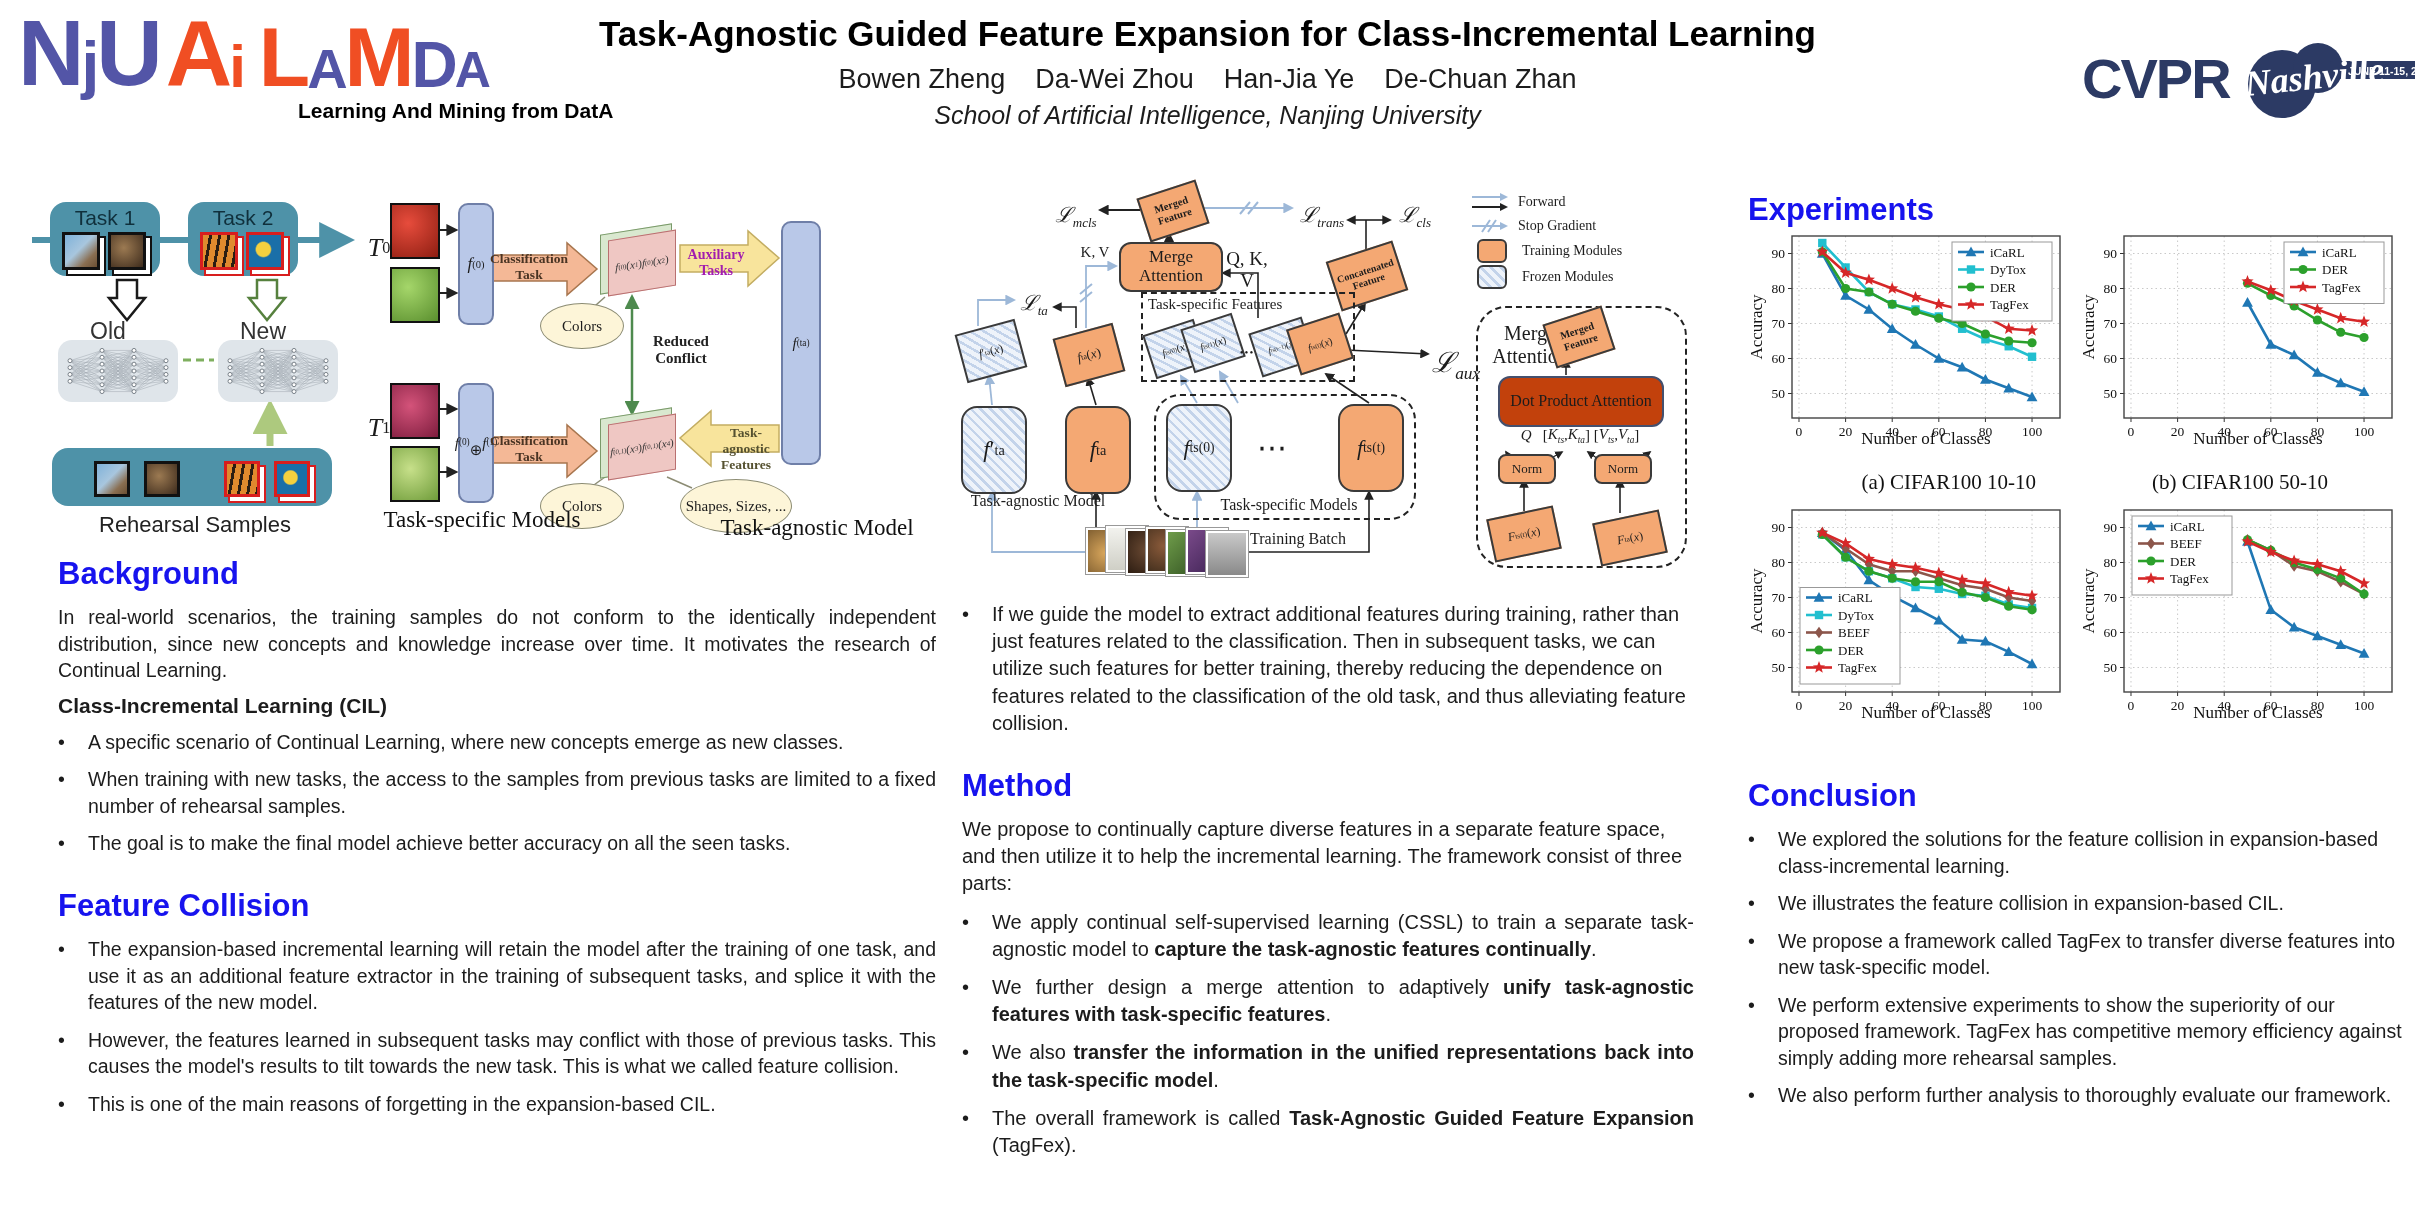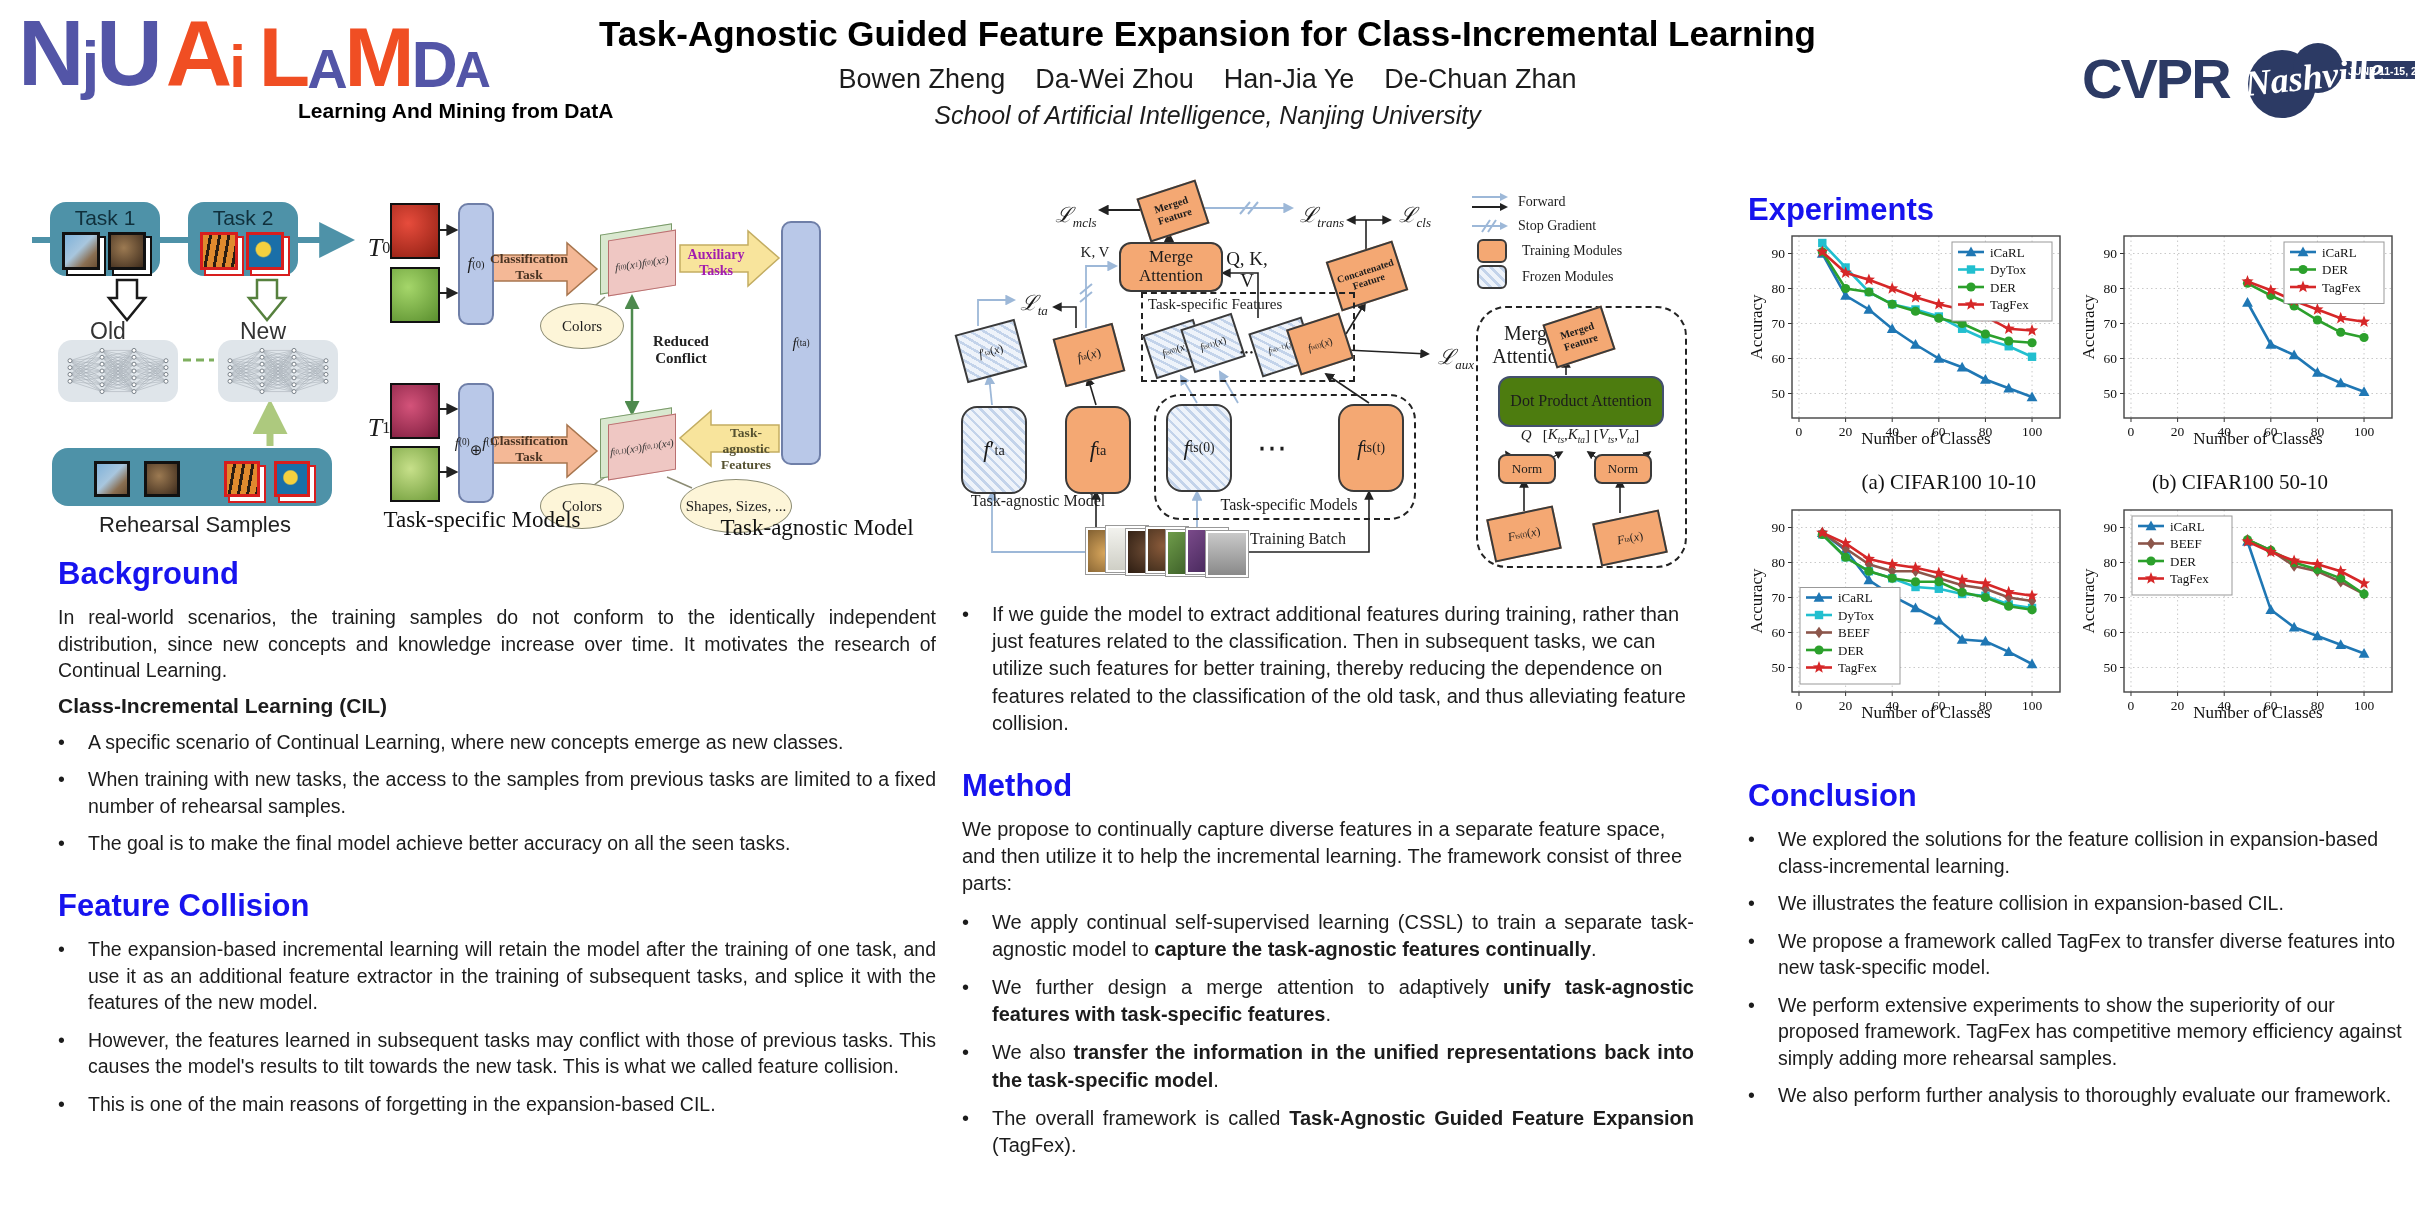--- a/index.html
+++ b/index.html
@@ -546,21 +546,21 @@
     <div class="lbl" style="left:116px;top:58px;width:42px;font-size:15px;">K, V</div>
     <div class="lbl" style="left:260px;top:62px;width:58px;font-size:19px;">Q, K, V</div>
     <div class="lbl mod-o rot" style="left:374px;top:64px;width:66px;height:48px;font-size:10px;font-weight:bold;line-height:1.1;">Concatenated Feature</div>
     <div class="dash-box" style="left:183px;top:106px;width:210px;height:86px;"></div>
     <div class="lbl" style="left:190px;top:110px;width:160px;font-size:15px;justify-content:flex-start;">Task-specific Features</div>
     <div class="lbl mod-f rot" style="left:190px;top:140px;width:50px;height:42px;font-size:10.5px;"><i>f</i><sub>ts</sub><sup>(0)</sup>(<i>x</i>)</div>
     <div class="lbl mod-f rot" style="left:228px;top:134px;width:50px;height:42px;font-size:10.5px;"><i>f</i><sub>ts</sub><sup>(1)</sup>(<i>x</i>)</div>
     <div class="lbl" style="left:272px;top:160px;width:34px;font-size:11px;letter-spacing:1px;">•••</div>
     <div class="lbl mod-f rot" style="left:296px;top:138px;width:52px;height:42px;font-size:9.5px;"><i>f</i><sub>ts</sub><sup>(t−1)</sup>(<i>x</i>)</div>
     <div class="lbl mod-o rot" style="left:334px;top:134px;width:52px;height:44px;font-size:10.5px;"><i>f</i><sub>ts</sub><sup>(t)</sup>(<i>x</i>)</div>
-    <div class="lbl" style="left:474px;top:156px;width:48px;font-size:21px;justify-content:center;">
+    <div class="lbl" style="left:474px;top:156px;width:48px;font-size:28px;justify-content:center;">
         <i>ℒ<sub>aux</sub></i>
       </div>
     <div class="lbl" style="left:56px;top:102px;width:40px;font-size:21px;">
         <i>ℒ<sub>ta</sub></i>
       </div>
     <div class="lbl mod-f" style="left:2px;top:140px;width:58px;height:46px;transform:rotate(-15deg);font-size:12px;"><i>f</i>′<sub>ta</sub>(<i>x</i>)</div>
     <div class="lbl mod-o" style="left:100px;top:144px;width:58px;height:46px;transform:rotate(-15deg);font-size:13px;"><i>f</i><sub>ta</sub>(<i>x</i>)</div>
 
     <div class="abs" style="left:512px;top:4px;width:170px;">
       <div style="display:flex;align-items:center;height:24px;">
@@ -586,21 +586,21 @@
       </div>
       <div style="display:flex;align-items:center;height:26px;">
         <span class="mod-f" style="display:inline-block;width:26px;height:20px;border-radius:6px;margin-left:7px;"></span>
         <span style="font-size:14px;margin-left:15px;">Frozen Modules</span>
       </div>
     </div>
 
     <div class="dash-box" style="left:518px;top:120px;width:207px;height:258px;border-radius:30px;"></div>
     <div class="lbl" style="left:526px;top:136px;width:92px;font-size:20px;line-height:1.15;">Merge Attention</div>
     <div class="lbl mod-o rot" style="left:590px;top:128px;width:58px;height:42px;font-size:10.5px;font-weight:bold;line-height:1.1;">Merged Feature</div>
-    <div class="lbl" style="left:540px;top:190px;width:162px;height:47px;background:#4d7c0f;border:2px solid #44506e;border-radius:12px;font-size:16px;line-height:1.15;">Dot Product Attention</div>
+    <div class="lbl" style="left:540px;top:190px;width:162px;height:47px;background:#c2410c;border:2px solid #44506e;border-radius:12px;font-size:16px;line-height:1.15;">Dot Product Attention</div>
     <div class="lbl" style="left:532px;top:240px;width:180px;font-size:15px;"><i>Q</i>&nbsp;&nbsp;&nbsp;[<i>K<sub>ts</sub></i>, <i>K<sub>ta</sub></i>] [<i>V<sub>ts</sub></i>, <i>V<sub>ta</sub></i>]</div>
     <div class="lbl mod-o" style="left:540px;top:268px;width:54px;height:26px;border-radius:8px;font-size:13px;">Norm</div>
     <div class="lbl mod-o" style="left:636px;top:268px;width:54px;height:26px;border-radius:8px;font-size:13px;">Norm</div>
     <div class="lbl mod-o" style="left:532px;top:326px;width:64px;height:40px;transform:rotate(-12deg);font-size:12px;"><i>F</i><sub>ts</sub><sup>(t)</sup>(<i>x</i>)</div>
     <div class="lbl mod-o" style="left:638px;top:330px;width:64px;height:40px;transform:rotate(-12deg);font-size:12px;"><i>F</i><sub>ta</sub>(<i>x</i>)</div>
 
     <div class="lbl mod-f" style="left:3px;top:220px;width:62px;height:84px;border-radius:16px;font-size:23px;"><i>f</i>′<sub>ta</sub></div>
     <div class="lbl mod-o" style="left:107px;top:220px;width:62px;height:84px;border-radius:16px;font-size:23px;">
         <i>f</i>
         <sub>ta</sub>

